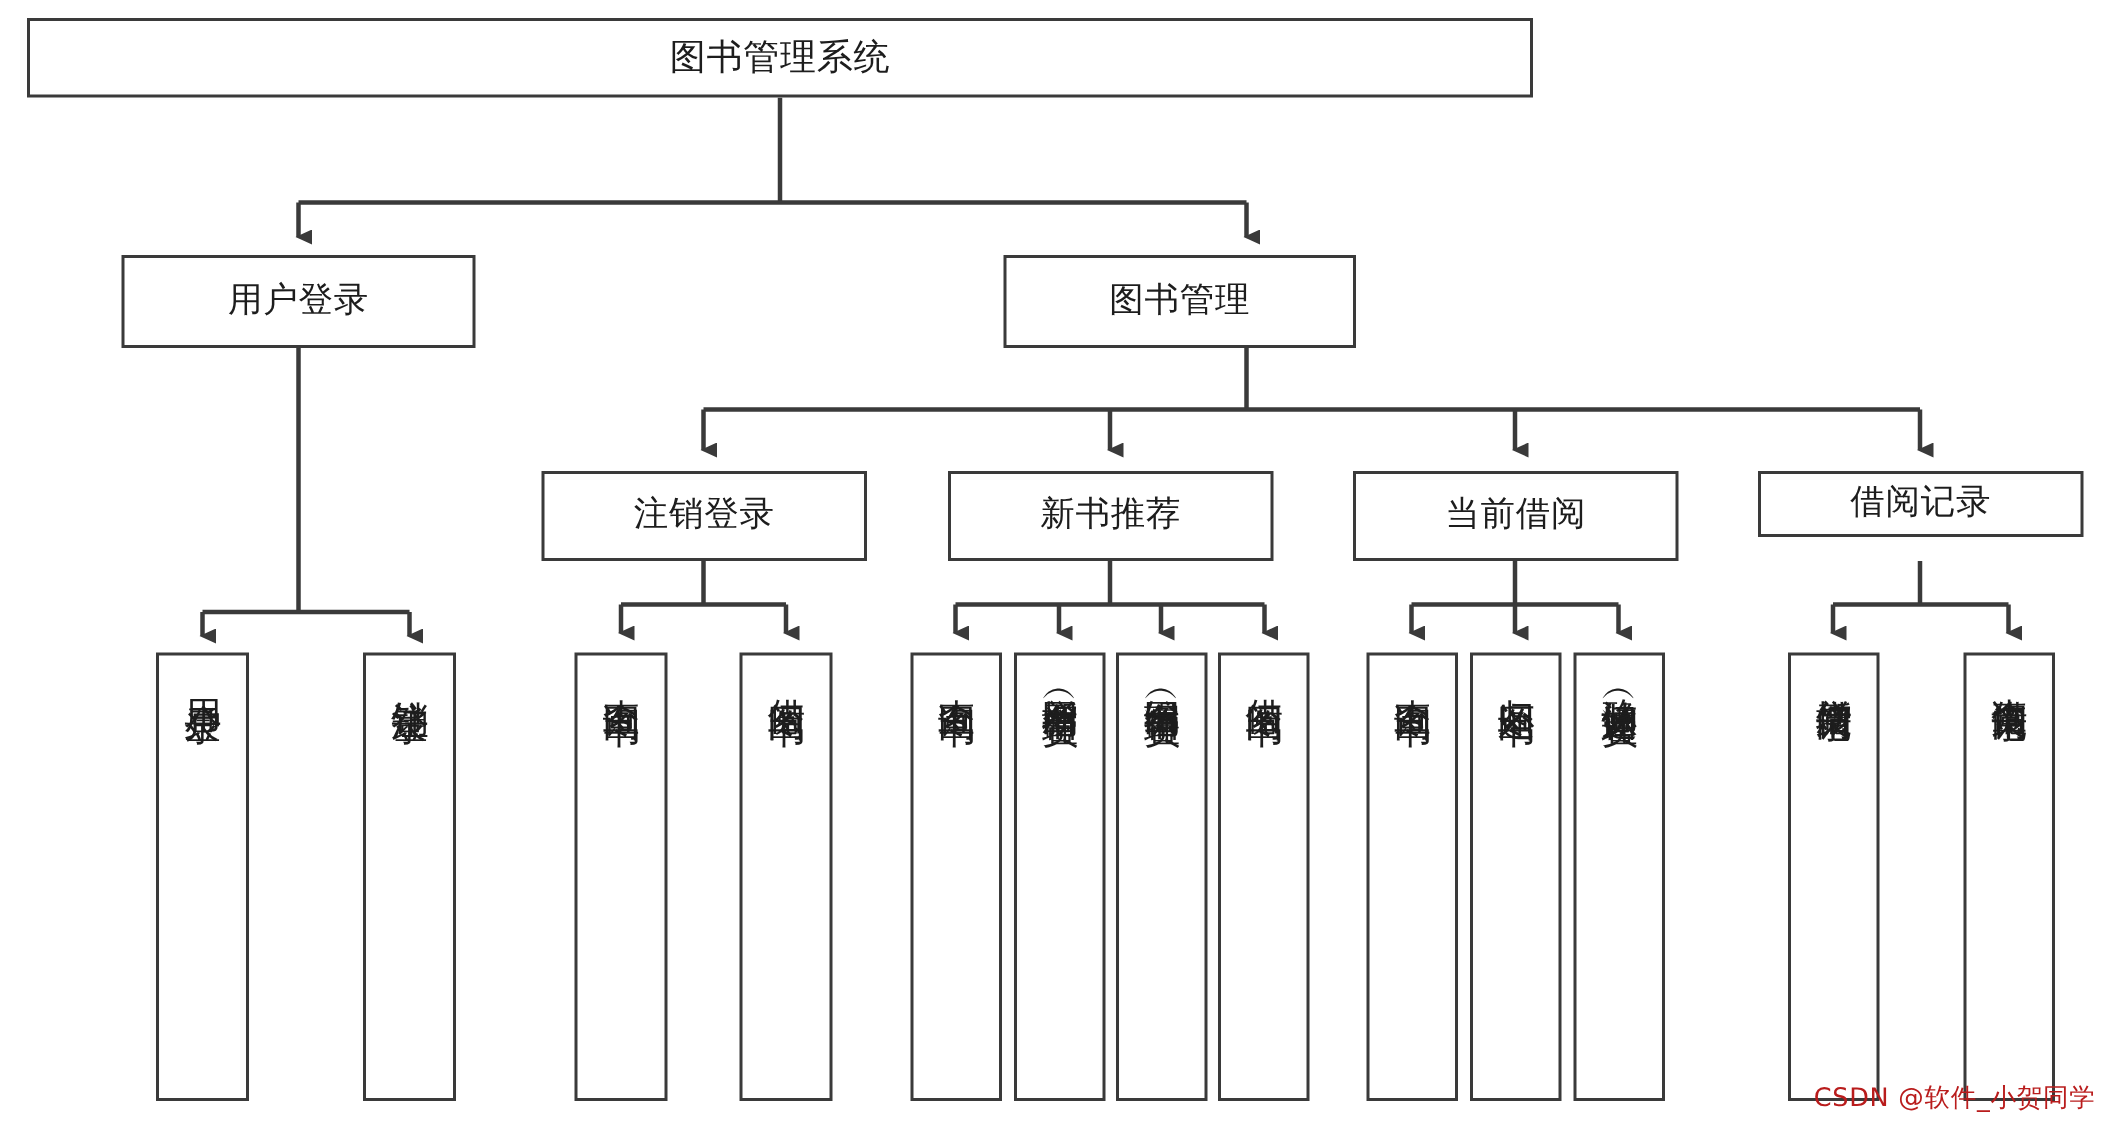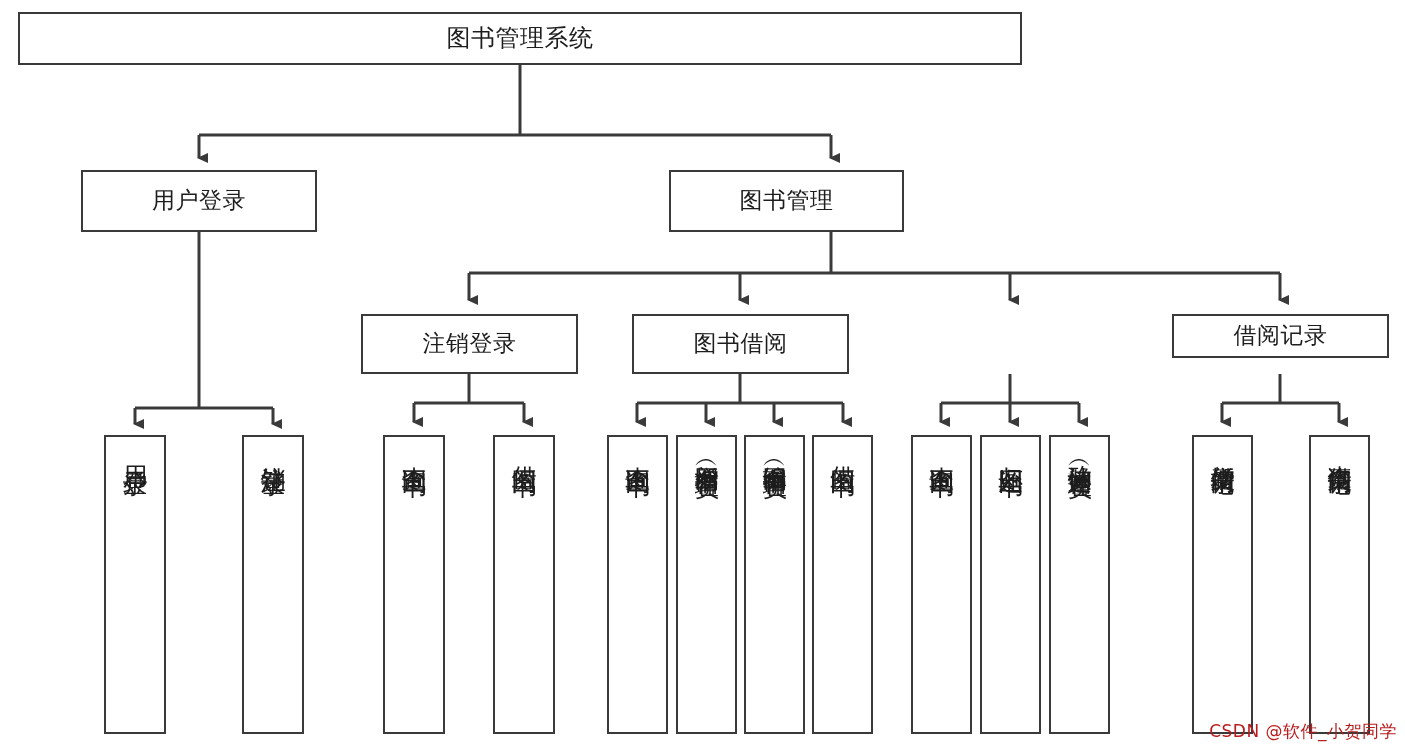--- a/index.html
+++ b/index.html
@@ -137,21 +137,24 @@
     <span class="cap">用户登录</span>
   </div>
   <div class="node h" style="left:669px; top:170px; width:235px; height:62px;">
     <span class="cap">图书管理</span>
   </div>
 
   <div class="node h" style="left:361px; top:314px; width:217px; height:60px;">
     <span class="cap">注销登录</span>
   </div>
   <div class="node h" style="left:632px; top:314px; width:217px; height:60px;">
-    <span class="cap">图书借阅</span>
+    <span class="cap">新书推荐</span>
+  </div>
+  <div class="node h" style="left:902px; top:314px; width:217px; height:60px;">
+    <span class="cap">当前借阅</span>
   </div>
   <div class="node h" style="left:1172px; top:314px; width:217px; height:44px;">
     <span class="cap">借阅记录</span>
   </div>
 
   <div class="node v" style="left:104px; top:435px; width:62px; height:299px;">
     <span class="cap">用户登录</span>
   </div>
   <div class="node v" style="left:242px; top:435px; width:62px; height:299px;">
     <span class="cap">注销登录</span>

